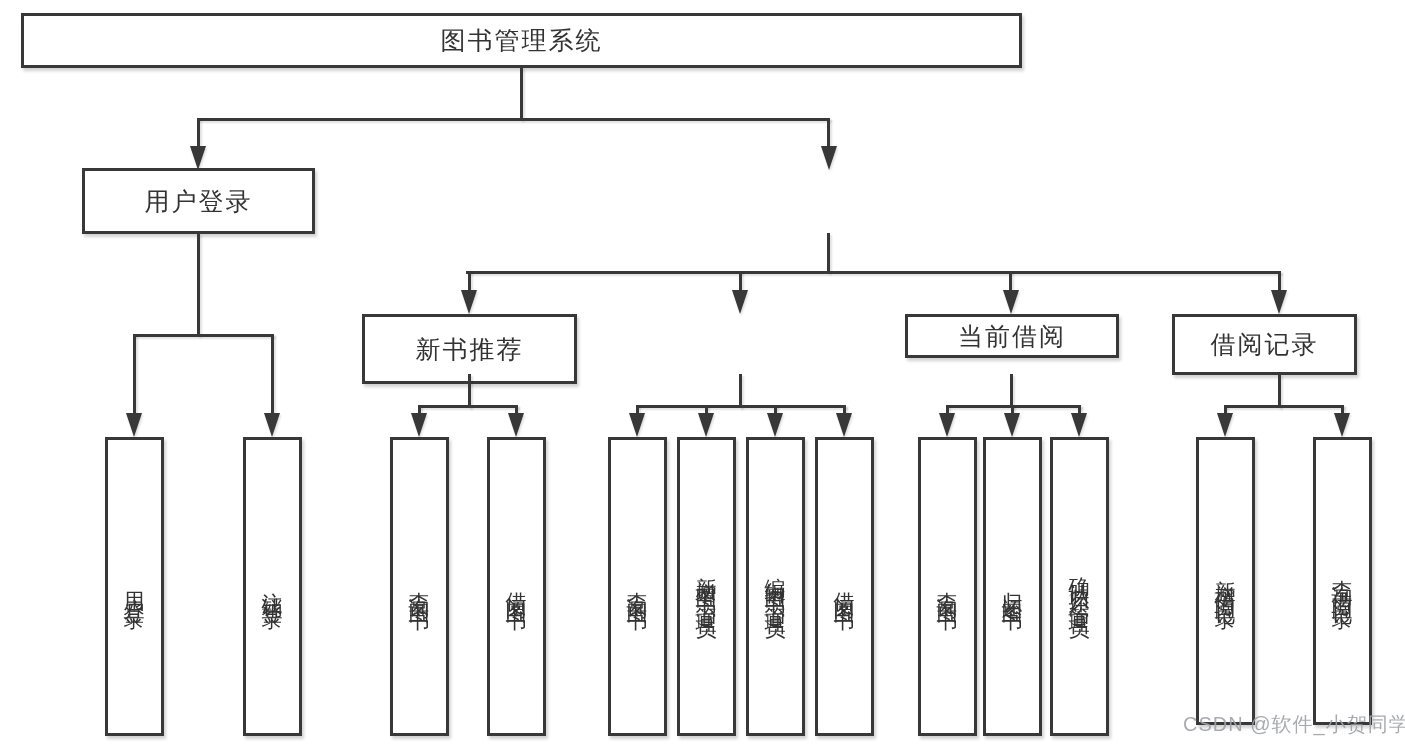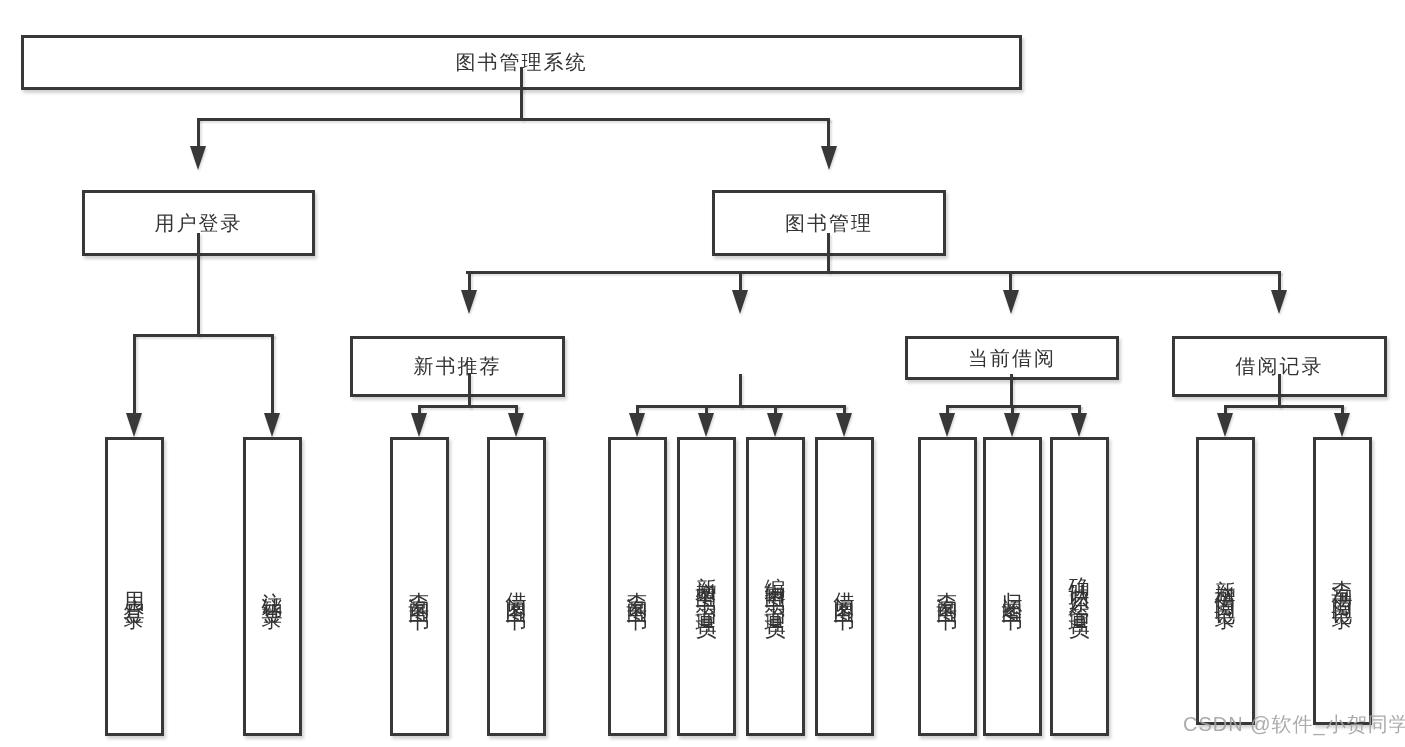--- a/index.html
+++ b/index.html
@@ -12,21 +12,21 @@
     background:var(--background);
     font-family:"Liberation Sans","DejaVu Sans",sans-serif;
     color:var(--text);
   }
   .box{
     position:absolute;box-sizing:border-box;background:var(--box-fill);
     border:3px solid var(--box-border);
     display:flex;align-items:center;justify-content:center;
     box-shadow:2px 3px 3px rgba(0,0,0,0.18);
   }
-  .hbox{font-size:20px;letter-spacing:2px;white-space:nowrap;margin-top:22px;}
+  .hbox{font-size:25px;letter-spacing:2px;white-space:nowrap;}
   .vbox{
     writing-mode:vertical-rl;text-orientation:mixed;
     font-size:21px;letter-spacing:6px;line-height:1;
   }
   .vline{position:absolute;width:3px;background:var(--line);box-shadow:2px 2px 2px rgba(0,0,0,0.12);}
   .hline{position:absolute;height:3px;background:var(--line);box-shadow:2px 2px 2px rgba(0,0,0,0.12);}
   .arrow{
     position:absolute;width:0;height:0;
     border-left:8px solid transparent;border-right:8px solid transparent;
     border-top:24px solid var(--line);
@@ -46,43 +46,42 @@
   <div class="box hbox" style="left:21px;top:13px;width:1001px;height:55px">图书管理系统</div>
 
   <div class="vline" style="left:520px;top:67px;height:53px"></div>
   <div class="hline" style="left:197px;top:118px;width:633px"></div>
   <div class="vline" style="left:197px;top:118px;height:30px"></div>
   <div class="arrow" style="left:190px;top:146px"></div>
   <div class="vline" style="left:827px;top:118px;height:30px"></div>
   <div class="arrow" style="left:821px;top:146px"></div>
 
   <div class="box hbox" style="left:82px;top:168px;width:233px;height:66px">用户登录</div>
-  <div class="box hbox" style="left:712px;top:168px;width:234px;height:66px">图书管理</div>
 
   <div class="vline" style="left:197px;top:233px;height:103px"></div>
   <div class="hline" style="left:133px;top:334px;width:141px"></div>
   <div class="vline" style="left:133px;top:334px;height:83px"></div>
   <div class="arrow" style="left:126px;top:413px"></div>
   <div class="vline" style="left:271px;top:334px;height:83px"></div>
   <div class="arrow" style="left:264px;top:413px"></div>
 
   <div class="vline" style="left:827px;top:233px;height:40px"></div>
   <div class="hline" style="left:466px;top:271px;width:815px"></div>
   <div class="vline" style="left:468px;top:271px;height:23px"></div>
   <div class="arrow" style="left:461px;top:290px"></div>
   <div class="vline" style="left:739px;top:271px;height:23px"></div>
   <div class="arrow" style="left:732px;top:290px"></div>
   <div class="vline" style="left:1009px;top:271px;height:23px"></div>
   <div class="arrow" style="left:1003px;top:290px"></div>
   <div class="vline" style="left:1278px;top:271px;height:23px"></div>
   <div class="arrow" style="left:1271px;top:290px"></div>
 
-  <div class="box hbox" style="left:350px;top:314px;width:215px;height:61px">新书推荐</div>
+  <div class="box hbox" style="left:362px;top:314px;width:215px;height:70px">新书推荐</div>
   <div class="box hbox" style="left:905px;top:314px;width:214px;height:44px">当前借阅</div>
-  <div class="box hbox" style="left:1172px;top:314px;width:215px;height:61px">借阅记录</div>
+  <div class="box hbox" style="left:1172px;top:314px;width:185px;height:61px">借阅记录</div>
 
   <div class="vline" style="left:468px;top:374px;height:34px"></div>
   <div class="hline" style="left:418px;top:405px;width:100px"></div>
   <div class="vline" style="left:418px;top:405px;height:12px"></div>
   <div class="arrow" style="left:411px;top:413px"></div>
   <div class="vline" style="left:515px;top:405px;height:12px"></div>
   <div class="arrow" style="left:508px;top:413px"></div>
 
   <div class="vline" style="left:739px;top:374px;height:34px"></div>
   <div class="hline" style="left:636px;top:405px;width:210px"></div>

